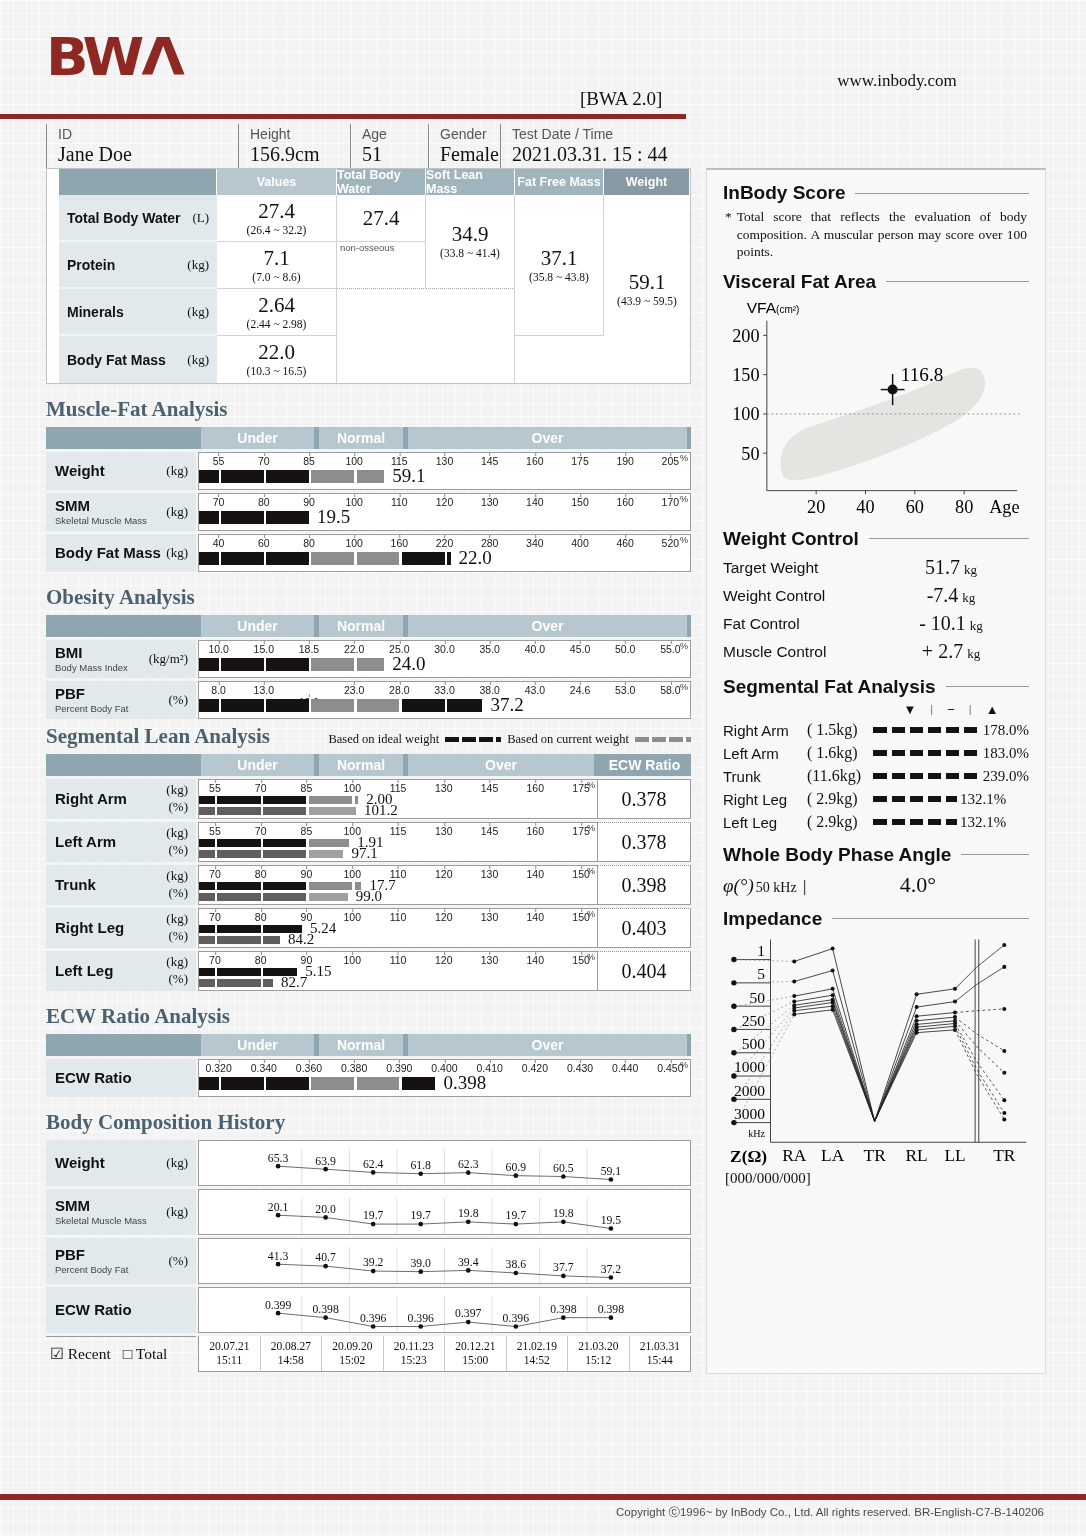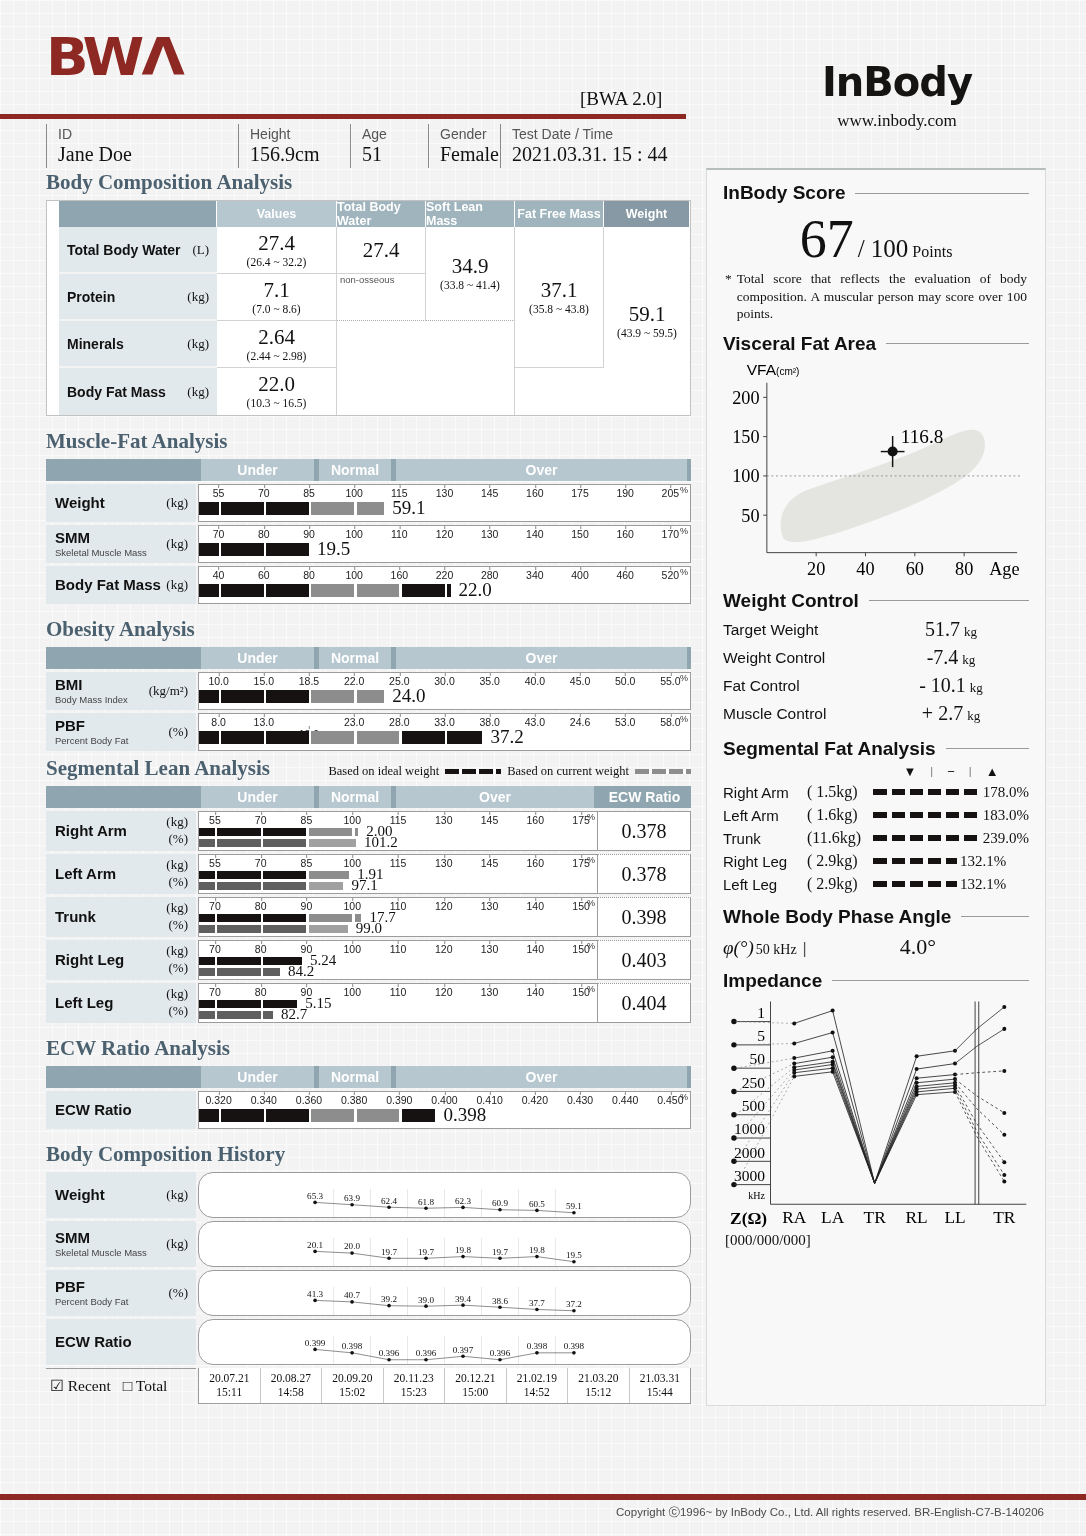--- a/index.html
+++ b/index.html
@@ -30,21 +30,21 @@
   .left-col { width:645px; }
   .right-col { width:340px; background:#f7f8f7; border:1px solid #d9dcdb; border-top:2px solid #b7bcbc; padding:12px 16px 10px; }
 
   .ltitle { font-family:"Liberation Serif",serif; font-weight:bold; font-size:21px; color:#4c6170; margin:13px 0 5px; }
   .ltitle:first-child { margin-top:2px; }
 
   
   .strip { display:flex; height:22px; background:#8fa5b0; margin-bottom:3px; }
   .z-spacer { width:150px; }
   .zone { background:#b6c7cf; color:#fff; font-weight:bold; font-size:14px; display:flex; align-items:center; justify-content:center; margin-left:5px; }
-  .zu { width:113px; } .zn { width:72px; } .zo { flex:1; margin-right:4px; }
+  .zu { width:113px; } .zn { width:84px; } .zo { flex:1; margin-right:4px; }
   .ze { background:transparent; width:93px; margin:0; }
 
   
   .brow { display:flex; margin-bottom:3px; align-items:stretch; }
   .blabel { width:150px; background:#e2e9ec; display:flex; align-items:center; justify-content:space-between; padding:2px 8px 2px 9px; }
   .lname { font-weight:bold; font-size:15px; line-height:1.05; }
   .lsub { font-size:9.5px; color:#444; margin-top:1px; }
   .lunits { text-align:right; }
   .lunit { font-family:"Liberation Serif",serif; font-size:13px; line-height:1.3; }
   .cbox { flex:1; background:#fff; border:1px solid #9c9c9c; position:relative; padding-top:15px; margin-left:2px; }
@@ -86,21 +86,21 @@
   .bcv.last, .bcl.last { border-bottom:none; }
 
   
   .sl-head { display:flex; align-items:baseline; }
   .sl-legend { margin-left:auto; display:flex; align-items:center; gap:6px; font-family:"Liberation Serif",serif; font-size:12.5px; }
   .swatch { width:56px; height:5px; }
   .swatch.kg { background:repeating-linear-gradient(90deg,#161212 0 14px,#fff 14px 17px); }
   .swatch.pct { background:repeating-linear-gradient(90deg,#8d8d8d 0 14px,#fff 14px 17px); }
 
   
-  .hrow .cbox { padding-top:16px;border-radius:15px; }
+  .hrow .cbox { padding-top:8px; }
   .hbox { height:46px; }
   .hbox svg { display:block; width:100%; height:100%; }
   .hist-foot { display:flex; margin-bottom:2px; }
   .hfoot-label { width:150px; display:flex; align-items:center; gap:12px; font-family:"Liberation Serif",serif; font-size:15.5px; padding-left:4px; border-top:1px solid #9c9c9c; }
   .hdates { flex:1; display:flex; border:1px solid #9c9c9c; border-top:none; background:#fff; margin-left:2px; }
   .dcell { flex:1; border-right:1px solid #c9c9c9; text-align:center; font-size:11.5px; font-family:"Liberation Serif",serif; padding:3px 0; line-height:1.25; }
   .dcell:last-child { border-right:none; }
 
   
   .rtitle { display:flex; align-items:center; font-weight:bold; font-size:19px; color:#111; margin:10px 0 4px; }
@@ -140,21 +140,20 @@
 </head>
 <body>
 
 <div class="page">
 
   <header>
     <div class="bwa-logo">BWΛ</div>
     <div class="bwa-ver">[BWA 2.0]</div>
     <div class="red-rule"></div>
     <div class="inbody-wrap">
-      <div class="inbody-logo">InBody</div>
       <div class="inbody-site">www.inbody.com</div>
     </div>
     <div class="info-row" id="info-cells">
         <div class="info-cell" style="width: 192px;">
           <div class="info-label">ID</div>
           <div class="info-value">Jane Doe</div>
         </div>
         <div class="info-cell" style="width: 112px;">
           <div class="info-label">Height</div>
           <div class="info-value">156.9cm</div>
@@ -170,21 +169,20 @@
         <div class="info-cell" style="width: 182px;">
           <div class="info-label">Test Date / Time</div>
           <div class="info-value">2021.03.31. 15 : 44</div>
         </div>
       </div>
   </header>
 
   <div class="content">
     <div class="left-col">
 
-      <div class="ltitle">Body Composition Analysis</div>
       <div class="bc-grid">
         <div class="bch bc-blank"></div>
         <div class="bch c-values">Values</div>
         <div class="bch c-mid">Total Body Water</div>
         <div class="bch c-mid">Soft Lean Mass</div>
         <div class="bch c-mid">Fat Free Mass</div>
         <div class="bch c-weight">Weight</div>
 
         <div class="bcl">
             <span class="bcl-n">Total Body Water</span>
@@ -903,25 +901,20 @@
             <div class="dcell">
               <div>21.03.31</div>
               <div>15:44</div>
             </div>
           </div>
       </div>
     </div>
 
     <div class="right-col">
       <div class="rtitle">InBody Score</div>
-      <div class="score-line">
-        <span class="score-num">67</span>
-        <span class="score-den">/ 100</span>
-        <span class="score-pts">Points</span>
-      </div>
       <div class="score-note">
         <span>*</span>
         <span>Total score that reflects the evaluation of body composition. A muscular person may score over 100 points.</span>
       </div>
 
       <div class="rtitle">Visceral Fat Area</div>
       <div class="vfa-wrap">
         <svg id="vfa-svg" viewBox="0 0 335 242">
             <text x="26" y="18" font-size="17" font-family="'Liberation Sans',sans-serif">VFA<tspan font-size="11">(cm²)</tspan></text>
             <path d="M66,196 C58,176 66,152 96,142 C140,127 190,112 232,92 C258,80 278,70 285,85 C292,102 278,122 254,136 C214,160 150,184 112,194 C92,200 72,204 66,196 Z" fill="#e4e4e1"></path>

